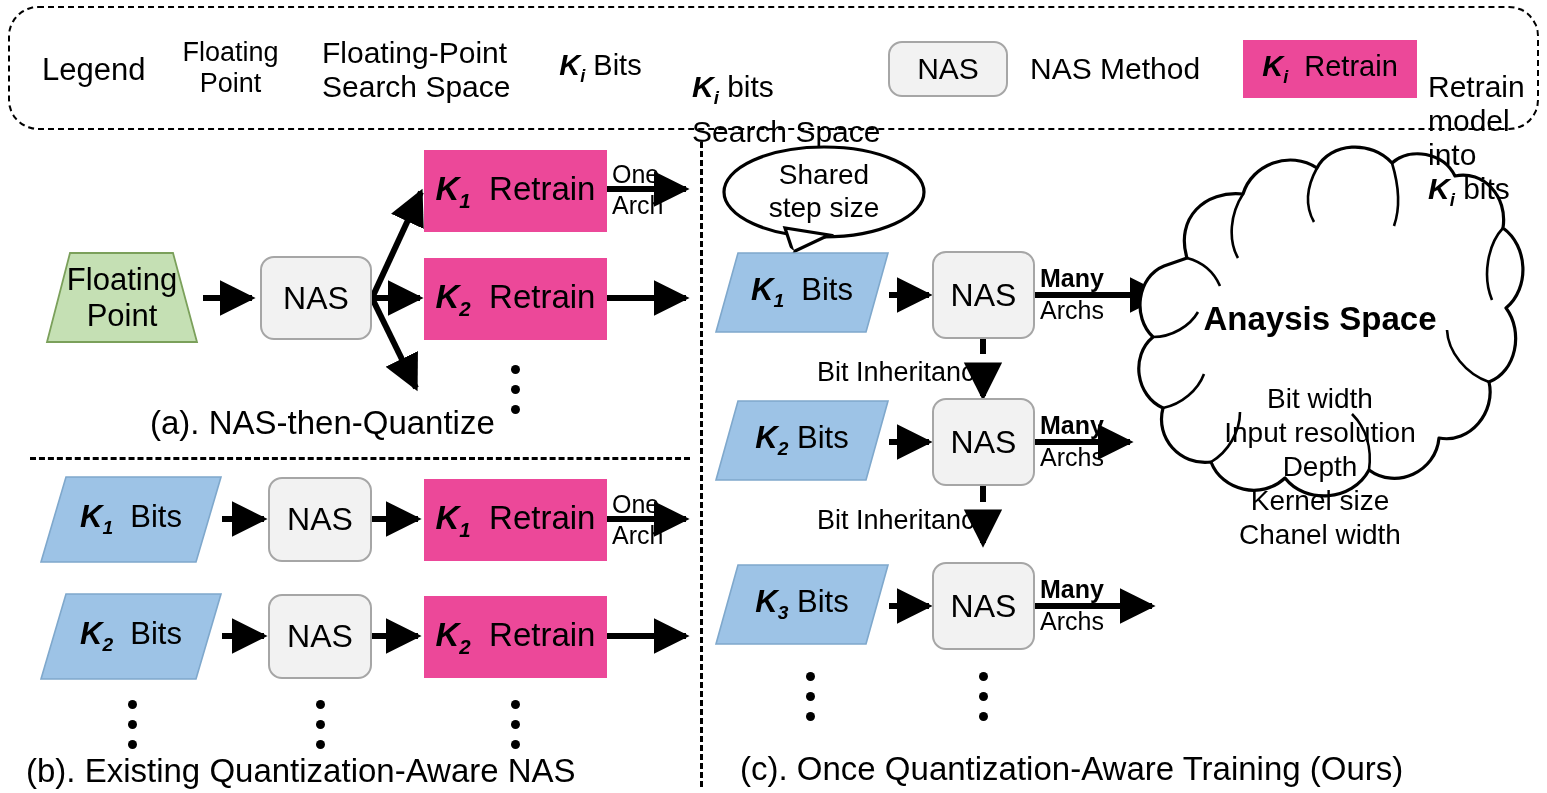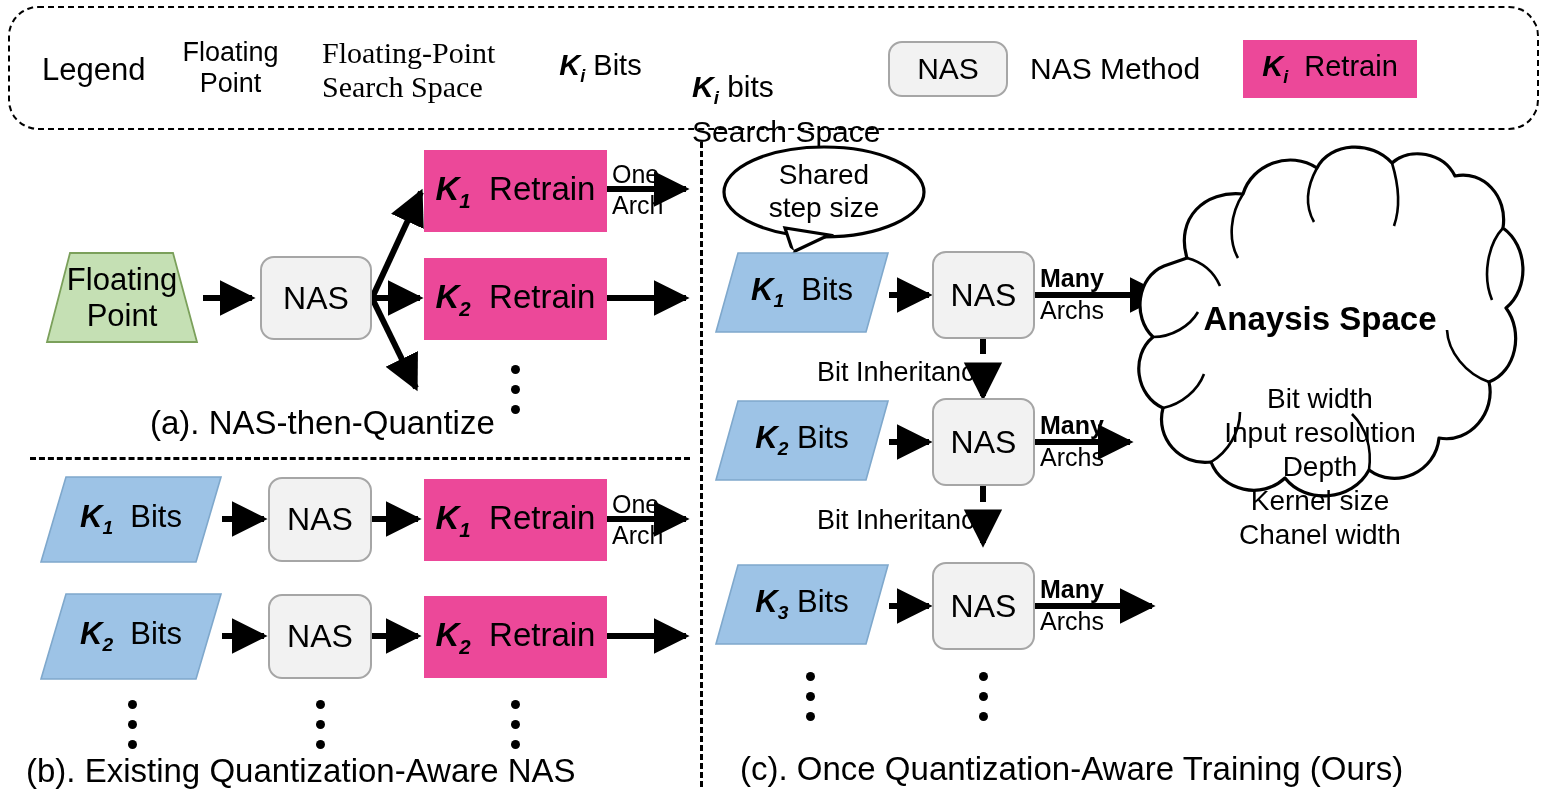--- a/index.html
+++ b/index.html
@@ -256,37 +256,40 @@
     <path d="M 1153,337 C 1172,337 1190,326 1198,312" fill="none" stroke="#000" stroke-width="2.6"></path>
     <path d="M 1187,258 C 1202,262 1214,272 1220,286" fill="none" stroke="#000" stroke-width="2.6"></path>
   </svg>
 
   <div class="abs" id="legend-box"></div>
 
   <div class="abs legend-word" style="left:30px; top:52px;">Legend</div>
 
   <div class="shape-text" style="left:161px; top:32px; width:139px; height:71px; font-size:27px; line-height:31px;">Floating
 Point</div>
-  <div class="abs legend-label" style="left:322px; top:36px;font-family:Liberation Serif, serif;">Floating-Point
+  <div class="abs legend-label" style="left:322px; top:36px;">Floating-Point
 Search Space</div>
 
   <div class="shape-text" style="left:521px; top:33px; width:159px; height:69px; font-size:29px;">
     <span><span class="kvar">K<sub>i</sub></span> Bits</span>
   </div>
   <div class="abs legend-label" style="left:692px; top:36px;">
     <span><span class="kvar">K<sub>i</sub></span> bits</span><br>Search Space
   </div>
 
   <div class="nas" style="left:888px; top:41px; width:120px; height:56px; font-size:30px;">
     <span>NAS</span>
   </div>
   <div class="abs legend-label" style="left:1030px; top:52px;">NAS Method</div>
 
   <div class="retrain" style="left:1243px; top:40px; width:174px; height:58px; font-size:29px;">
     <span><span class="kvar">K<sub>i</sub></span>&nbsp; Retrain</span>
+  </div>
+  <div class="abs legend-label" style="left:1428px; top:36px;">
+    Retrain model<br>into <span class="kvar">K<sub>i</sub></span>&nbsp;bits
   </div>
 
   <div class="abs" id="sep-horizontal"></div>
   <div class="abs" id="sep-vertical"></div>
 
   <div class="shape-text" style="left:47px; top:253px; width:150px; height:89px; font-size:31px; line-height:36px;">Floating
 Point</div>
 
   <div class="nas" style="left:260px; top:256px; width:112px; height:84px;">
     <span>NAS</span>

